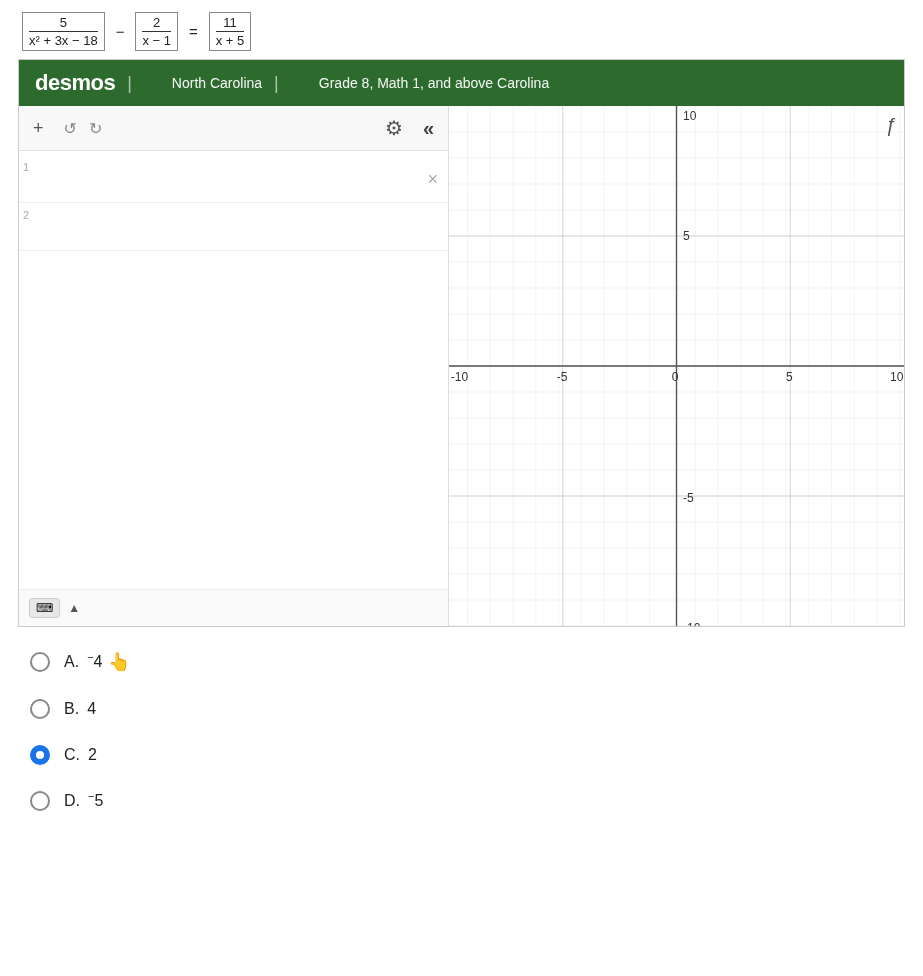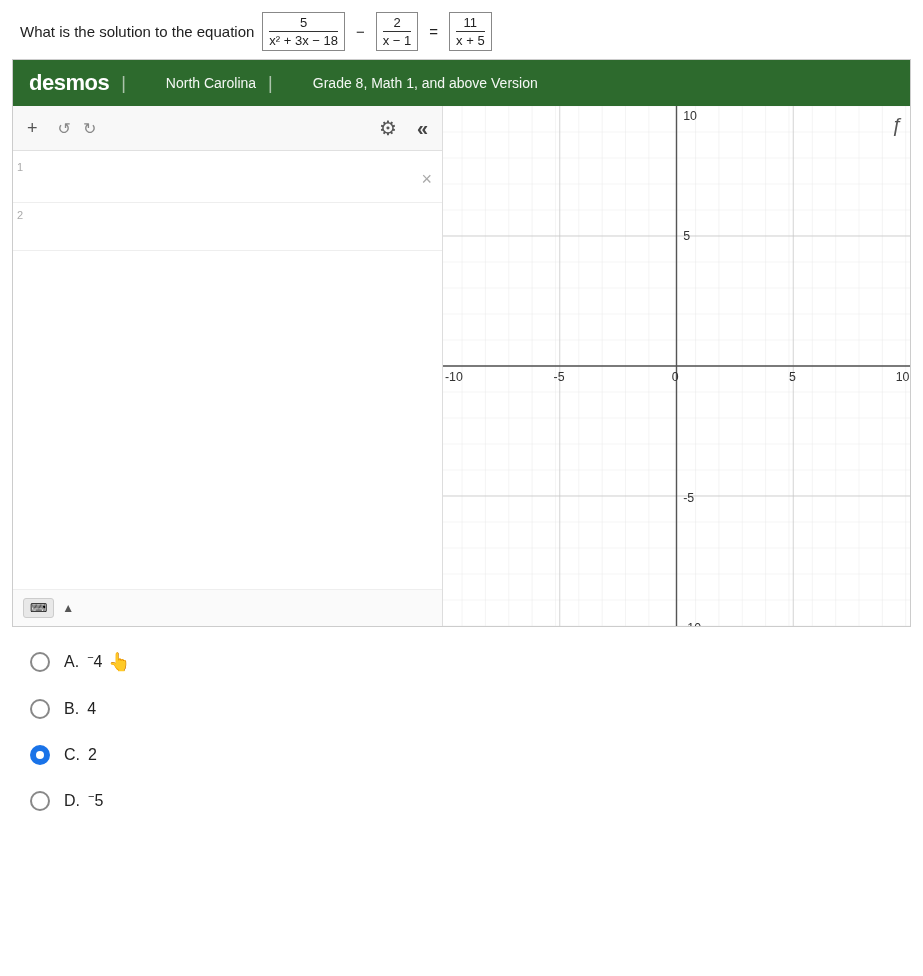--- a/index.html
+++ b/index.html
@@ -45,21 +45,21 @@
       text-align: right;
     }
     .eq-sign {
       font-size: 15px;
       vertical-align: middle;
       margin: 0 3px;
     }
 
     
     .desmos-container {
-      margin: 0 12px;
+      margin: 0 18px;
       border: 1px solid #ccc;
     }
 
     .desmos-header {
       background: #2d6a2d;
       color: white;
       padding: 10px 16px;
       display: flex;
       align-items: center;
       gap: 12px;
@@ -284,21 +284,20 @@
       cursor: pointer;
       display: inline-block;
       font-size: 18px;
       margin-left: 2px;
     }
   </style>
 </head>
 <body>
 
 <div class="question-area">
-  <span class="question-text">What is the solution to the equation</span>
 
   <span class="equation-fraction">
     <span class="eq-numerator">5</span>
     <span class="eq-denominator">x² + 3x − 18</span>
   </span>
   <span class="eq-sign">−</span>
 
   <span class="equation-fraction">
     <span class="eq-numerator">2</span>
     <span class="eq-denominator">x − 1</span>
@@ -311,21 +310,21 @@
   </span>
 </div>
 
 <div class="desmos-container">
 
   <div class="desmos-header">
     <span class="desmos-logo">desmos</span>
     <span class="desmos-divider">|</span>
     <span class="desmos-subtitle">North Carolina</span>
     <span class="desmos-divider">|</span>
-    <span class="desmos-subtitle">Grade 8, Math 1, and above Version</span>
+    <span class="desmos-subtitle">Grade 8, Math 1, and above Carolina</span>
   </div>
 
   <div class="desmos-body">
 
     <div class="expr-panel">
 
       <div class="expr-toolbar">
         <button class="toolbar-btn">+</button>
         <div class="undo-redo">
           <button class="toolbar-btn" style="font-size:16px; color:#888;">↺</button>

